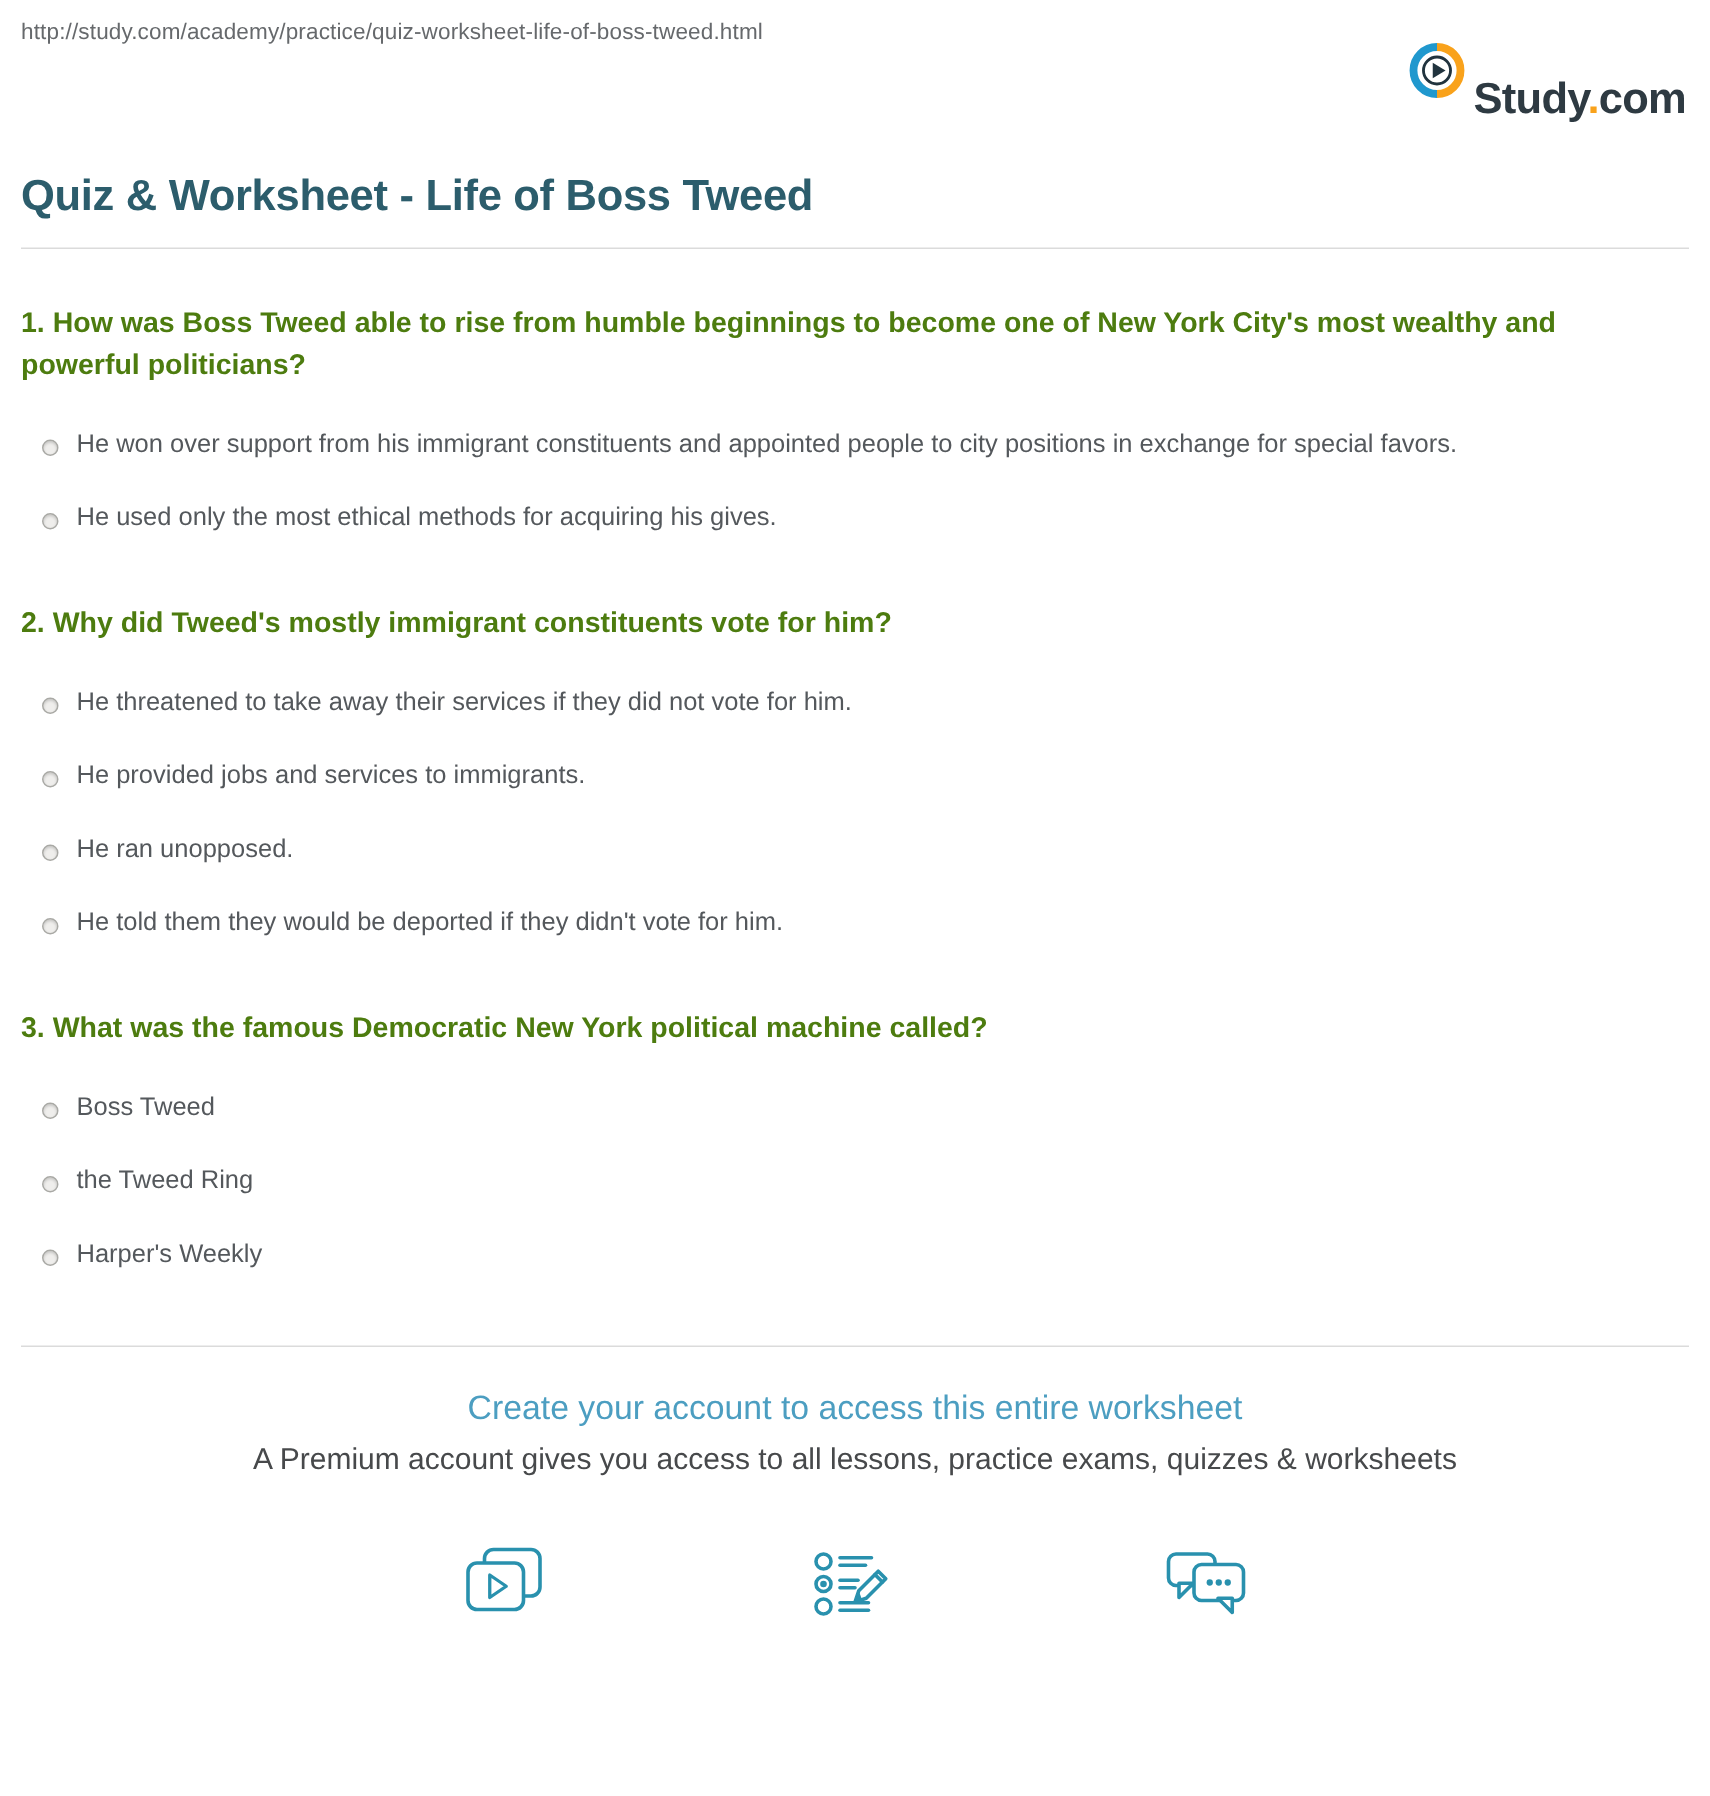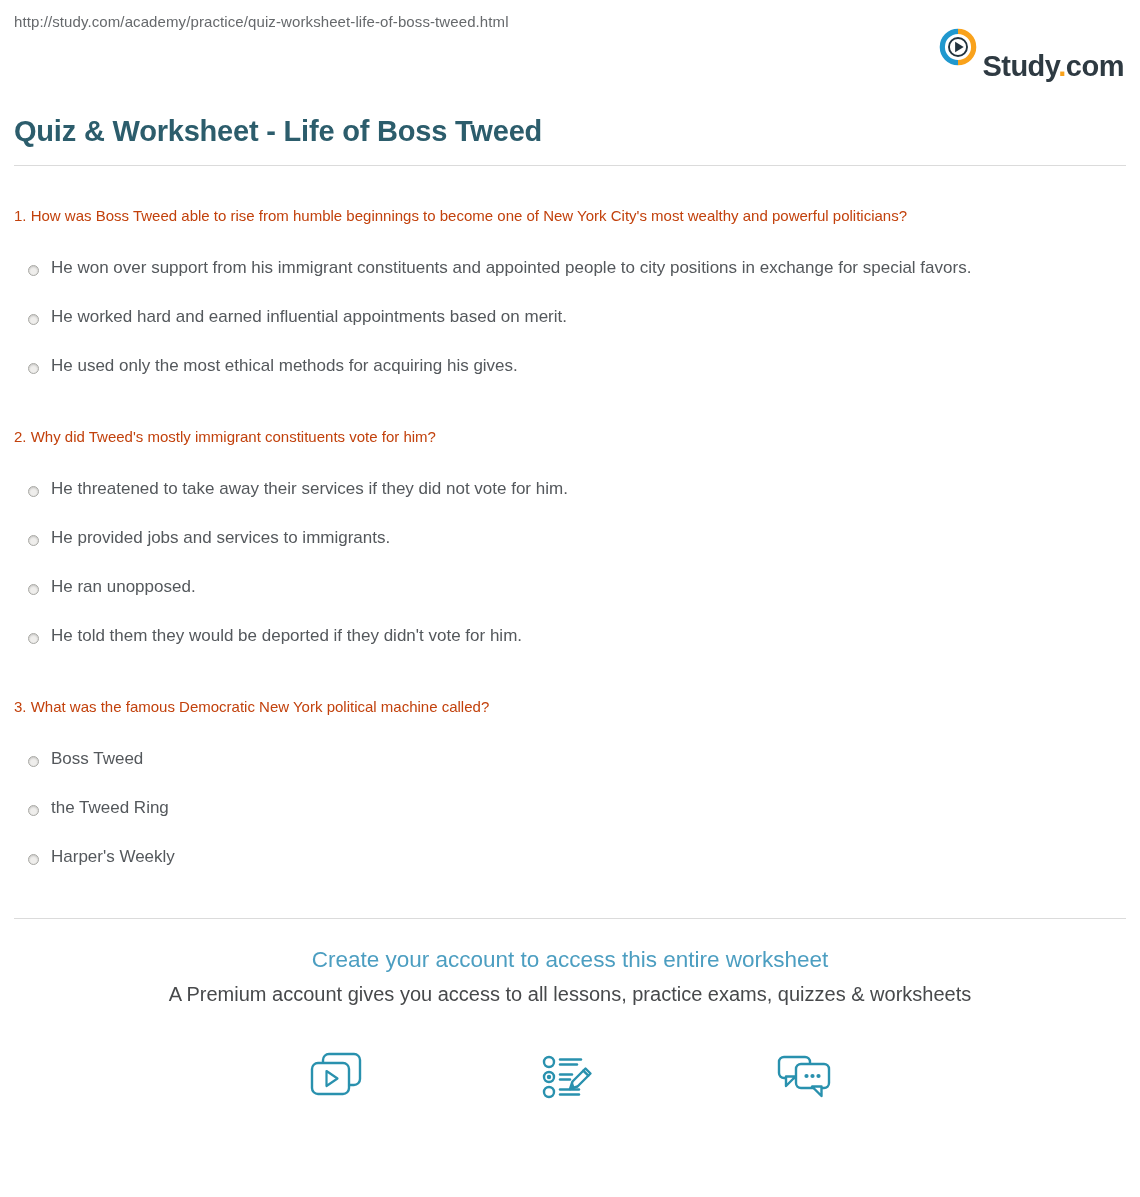--- a/index.html
+++ b/index.html
@@ -45,23 +45,23 @@
   .divider {
     border: none;
     border-top: 1px solid #dbdbdb;
     margin: 0 14px;
   }
 
   
   .quiz { padding: 0 14px; }
   .question { padding-top: 36px; }
   .question-title {
-    font-size: 15px;
-    font-weight: 400;
-    color: #c2410c;
+    font-size: 19px;
+    font-weight: 700;
+    color: #4d7c0f;
     line-height: 28px;
     max-width: 1106px;
   }
   .options { margin-top: 5px; }
   .option {
     display: flex;
     align-items: center;
     margin-top: 26px;
     cursor: pointer;
   }
@@ -138,24 +138,20 @@
   <hr class="divider">
 
   <div class="quiz">
 
     <div class="question">
       <div class="question-title">1. How was Boss Tweed able to rise from humble beginnings to become one of New York City's most wealthy and powerful politicians?</div>
       <div class="options">
         <div class="option">
           <span class="radio"></span>
           <span class="option-label">He won over support from his immigrant constituents and appointed people to city positions in exchange for special favors.</span>
-        </div>
-        <div class="option">
-          <span class="radio"></span>
-          <span class="option-label">He worked hard and earned influential appointments based on merit.</span>
         </div>
         <div class="option">
           <span class="radio"></span>
           <span class="option-label">He used only the most ethical methods for acquiring his gives.</span>
         </div>
       </div>
     </div>
 
     <div class="question" style="padding-top:46px;">
       <div class="question-title">2. Why did Tweed's mostly immigrant constituents vote for him?</div>

